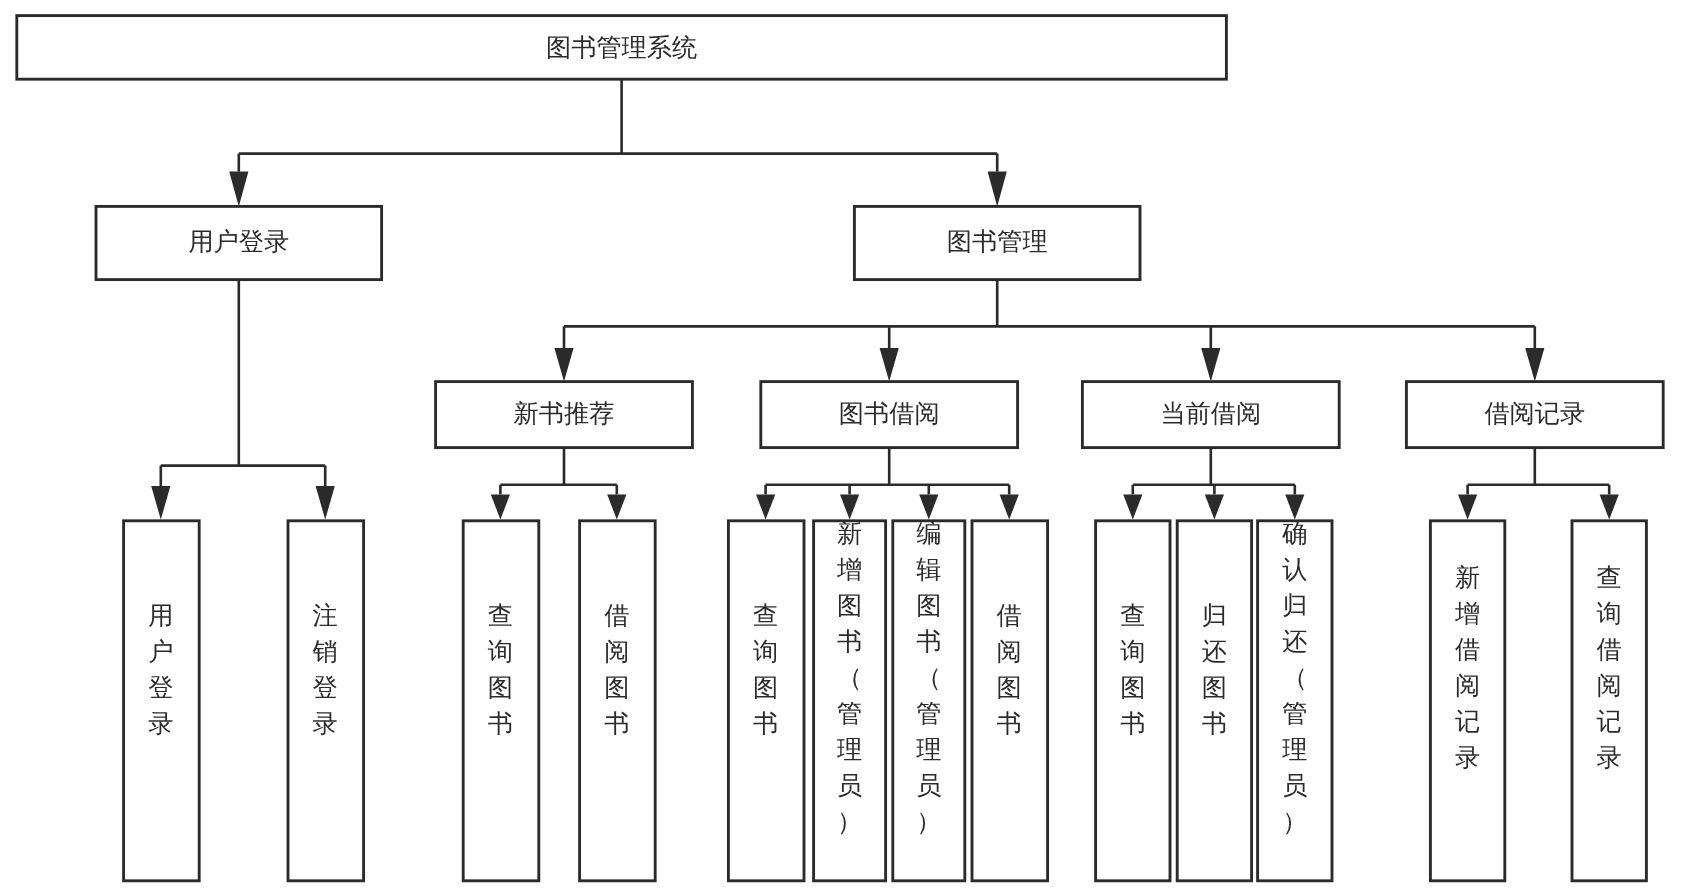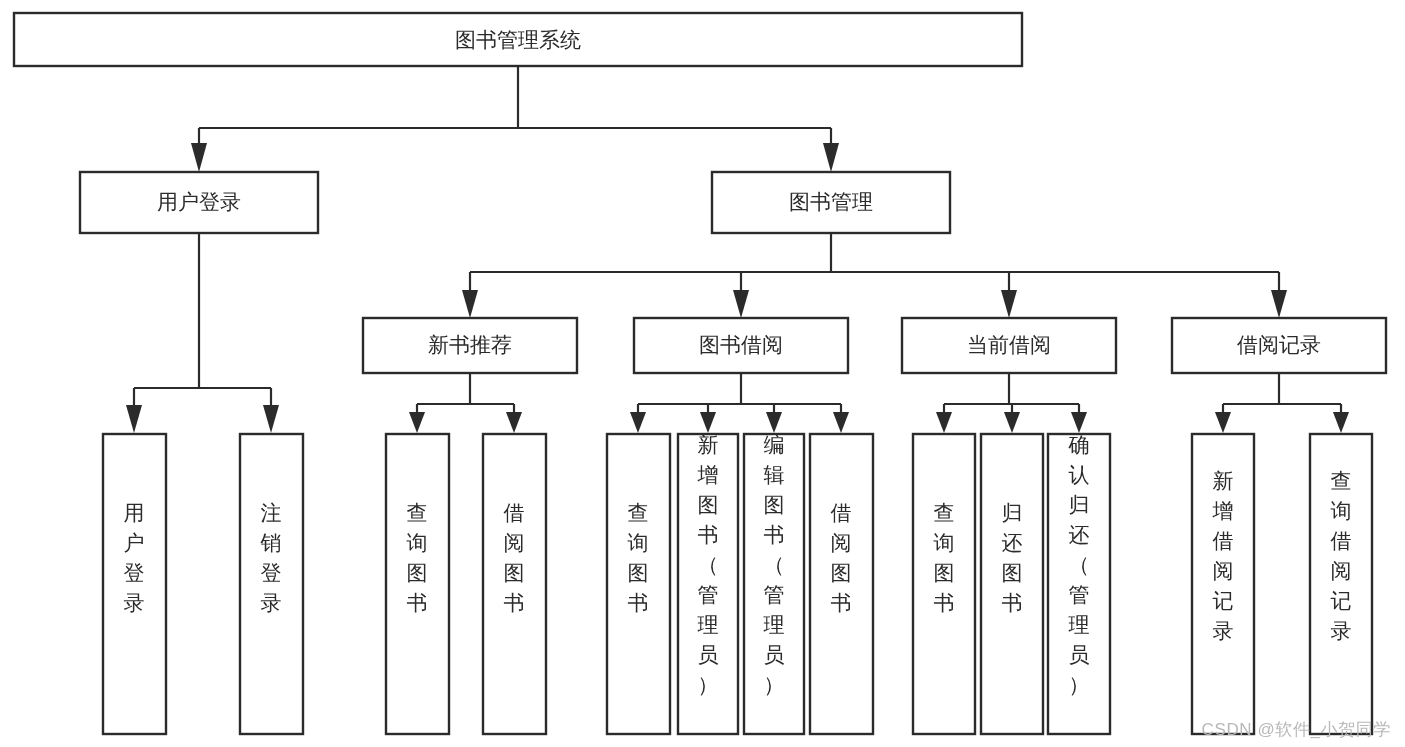--- a/index.html
+++ b/index.html
@@ -224,15 +224,14 @@
       <rect class="node-box" x="1192" y="434" width="62" height="300"></rect>
       <text class="node-label-vertical" x="1223" y="488"><tspan x="1223" y="488">新</tspan><tspan x="1223" y="518">增</tspan><tspan x="1223" y="548">借</tspan><tspan x="1223" y="578">阅</tspan><tspan x="1223" y="608">记</tspan><tspan x="1223" y="638">录</tspan></text>
     </g>
     <g>
       <rect class="node-box" x="1310" y="434" width="62" height="300"></rect>
       <text class="node-label-vertical" x="1341" y="488"><tspan x="1341" y="488">查</tspan><tspan x="1341" y="518">询</tspan><tspan x="1341" y="548">借</tspan><tspan x="1341" y="578">阅</tspan><tspan x="1341" y="608">记</tspan><tspan x="1341" y="638">录</tspan></text>
     </g>
 
   </svg>
 
-  <div class="watermark">CSDN @软件_小贺同学</div>
 
 </div>
 
 </body></html>

